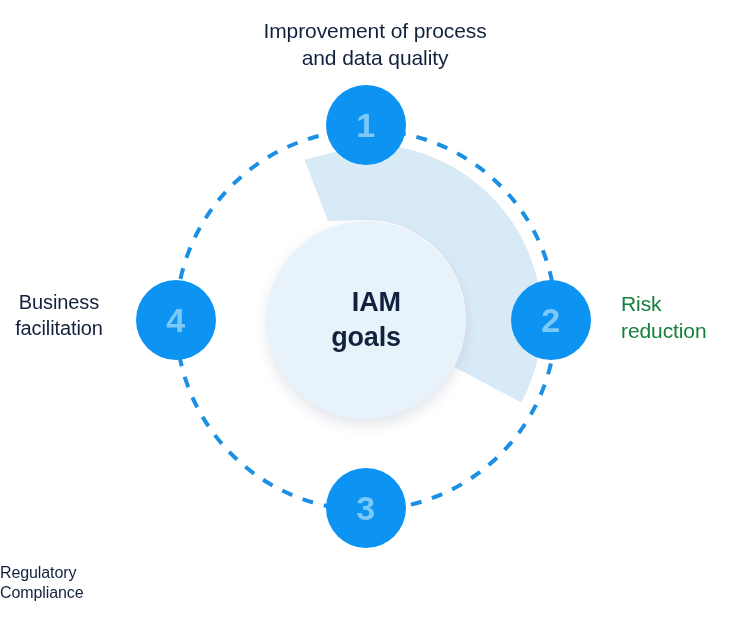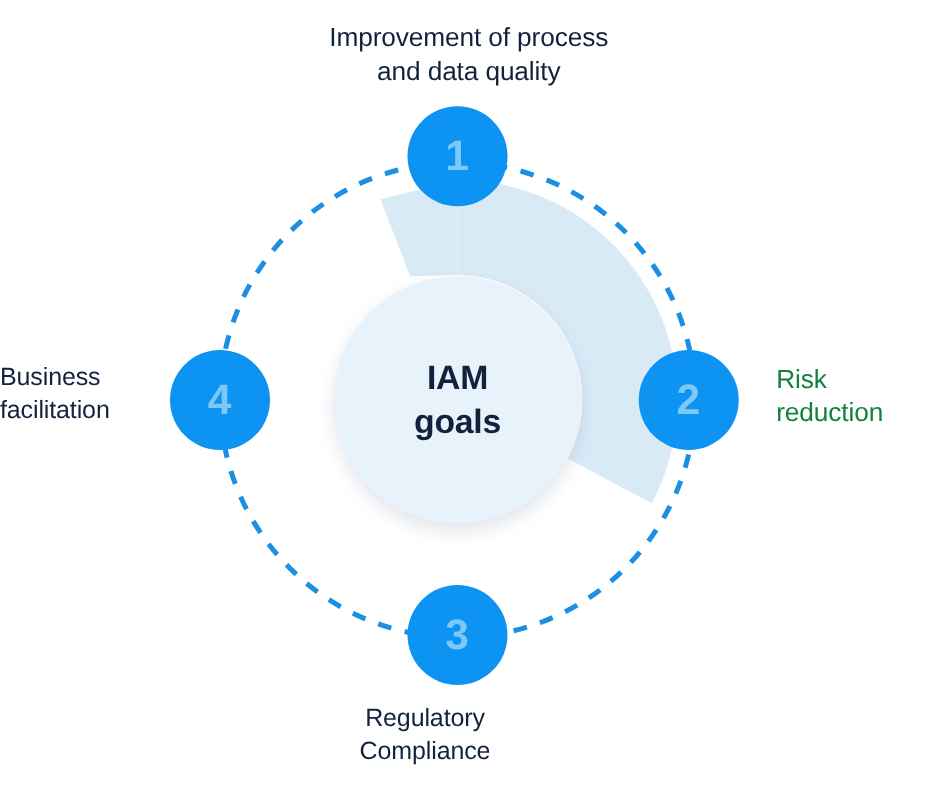--- a/index.html
+++ b/index.html
@@ -50,21 +50,21 @@
     height: 198px;
     margin-left: -99px;
     margin-top: -99px;
     border-radius: 50%;
     display: flex;
     align-items: center;
     justify-content: center;
     box-shadow: 0 6px 14px rgba(20, 50, 90, 0.13);
   }
   #hub-text {
-    text-align: center;
+    text-align: right;
     font-family: "Liberation Sans", sans-serif;
     font-size: 27px;
     font-weight: bold;
     line-height: 1.28;
     letter-spacing: -0.2px;
     white-space: pre-line;
     user-select: none;
   }
 
   
@@ -91,29 +91,28 @@
     left: 621px;
     width: 129px;
     text-align: left;
     font-size: 21px;
     letter-spacing: -0.1px;
   }
   #label-3 {
     top: 563px;
     left: 0;
     width: 680px;
-    text-align: center;
-    font-size: 20px;
+    font-size: 16px;
     letter-spacing: -0.1px;
   }
   #label-4 {
     top: 290px;
     left: 0;
     width: 118px;
-    text-align: left;
+    text-align: center;
     font-size: 20px;
     letter-spacing: -0.1px;
   }
 </style>
 </head>
 <body>
 
 <div id="stage" style="background: rgb(255, 255, 255);">
 
   <svg id="geometry2" class="geo-layer" style="position:absolute;left:0;top:0;width:750px;height:629px;" viewBox="0 0 750 629">

